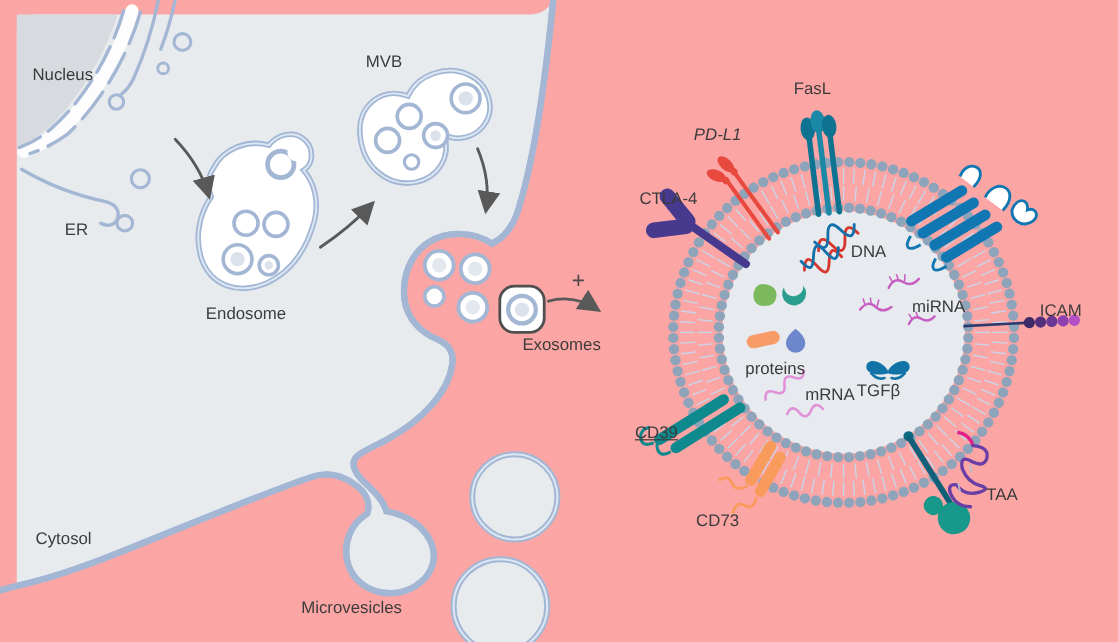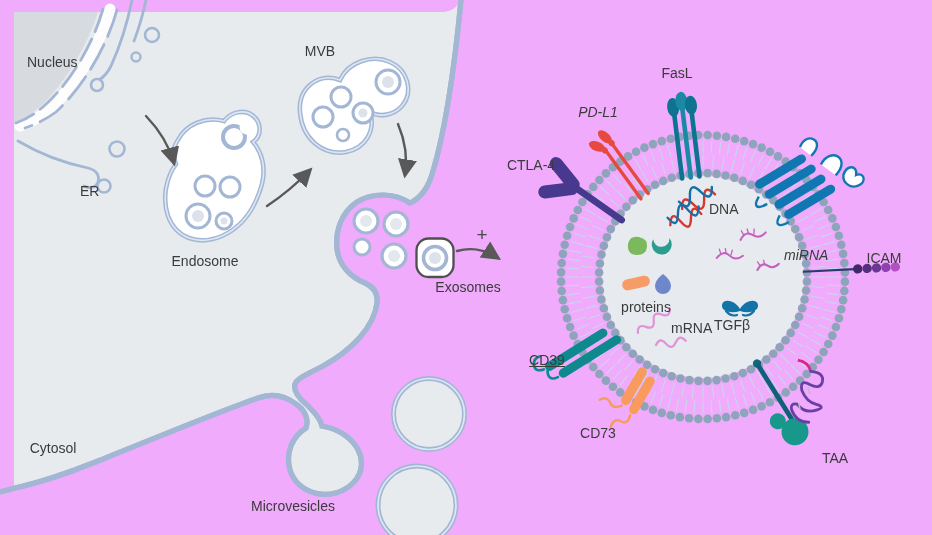--- a/index.html
+++ b/index.html
@@ -1,16 +1,16 @@
 <!DOCTYPE html>
 <html><head>
 <meta charset="utf-8">
 <style>
   html,body{margin:0;padding:0;background:#fff;}
-  .stage{position:relative;width:932px;height:535px;background:#f0abfc;overflow:hidden;
+  .stage{position:relative;width:932px;height:535px;background:#fca5a5;overflow:hidden;
          font-family:"Liberation Sans",sans-serif;}
   svg{position:absolute;left:0;top:0;}
   .lbl{position:absolute;font-size:14px;color:#3b3b3b;white-space:nowrap;line-height:17px;}
   .c{transform:translateX(-50%);}
   .plus{font-size:19px;color:#4a4a4a;font-weight:400;}
   .tetra{text-align:center;line-height:18.5px;}
 </style>
 </head>
 <body>
 <div class="stage">
@@ -575,35 +575,35 @@
     </g>
 
     <g transform="translate(740,308)" fill="#1273a8">
       <path d="M0,1 C-5,-8 -17,-10 -18,-3 C-19,3 -9,6 0,3 C9,6 19,3 18,-3 C17,-10 5,-8 0,1 Z"></path>
       <path d="M-14,3 q5,6 11,4 M14,3 q-5,6 -11,4" stroke="#1273a8" stroke-width="2.2" fill="none" stroke-linecap="round"></path>
     </g>
   </g>
 </svg>
 
 <div class="lbl" style="left:27px;top:54px;">Nucleus</div>
-<div class="lbl" style="left:80px;top:183px;">ER</div>
+<div class="lbl" style="left:54px;top:183px;">ER</div>
 <div class="lbl c" style="left:205px;top:253px;">Endosome</div>
 <div class="lbl c" style="left:320px;top:43px;">MVB</div>
 <div class="lbl c" style="left:427px;top:279px;margin-left:41px;">Exosomes</div>
 <div class="lbl c" style="left:53px;top:425px;margin-top:15px;">Cytosol</div>
 <div class="lbl c" style="left:293px;top:498px;text-align:center;">Microvesicles</div>
 <div class="lbl plus c" style="left:482px;top:226px;">+</div>
 
 <div class="lbl c" style="left:677px;top:65px;">FasL</div>
 <div class="lbl c" style="left:598px;top:104px;font-style:italic;">PD-L1</div>
-<div class="lbl c" style="left:531px;top:157px;">CTLA-4</div>
+<div class="lbl c" style="left:557px;top:157px;">CTLA-4</div>
 <div class="lbl c" style="left:884px;top:250px;">ICAM</div>
 <div class="lbl c" style="left:547px;top:352px;text-decoration:underline;">CD39</div>
 <div class="lbl c" style="left:598px;top:425px;">CD73</div>
-<div class="lbl c" style="left:835px;top:450px;">TAA</div>
+<div class="lbl c" style="left:835px;top:404px;">TAA</div>
 
 <div class="lbl" style="left:709px;top:201px;">DNA</div>
 <div class="lbl c" style="left:646px;top:256px;margin-top:43px;">proteins</div>
-<div class="lbl" style="left:784px;top:247px;font-style:italic;">miRNA</div>
+<div class="lbl" style="left:760px;top:247px;">miRNA</div>
 <div class="lbl" style="left:671px;top:320px;">mRNA</div>
 <div class="lbl" style="left:714px;top:317px;">TGFβ</div>
 
 </div>
 
 </body></html>

